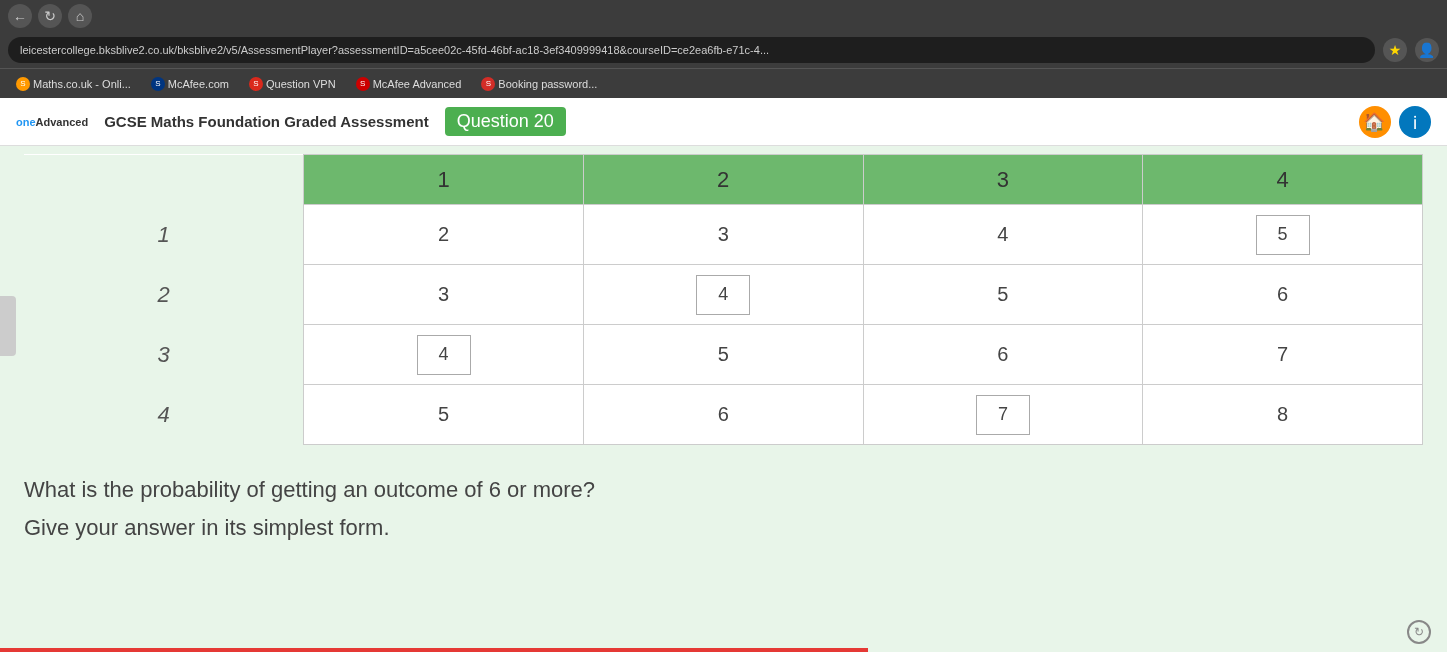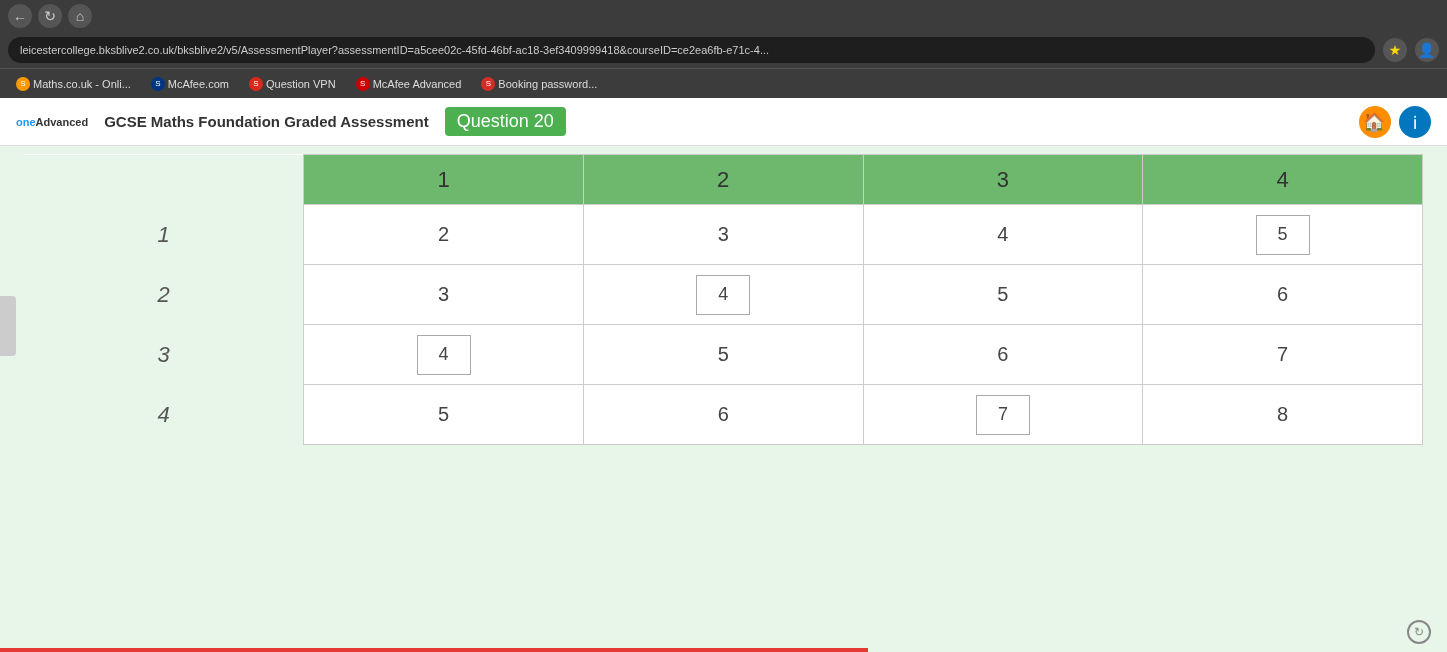--- a/index.html
+++ b/index.html
@@ -392,16 +392,20 @@
           <td>6</td>
           <td>
             <input class="table-input" type="text" value="7" style="">
           </td>
           <td>8</td>
         </tr>
       </tbody>
     </table>
   </div>
 
+  <div class="question-area">
+    <div class="question-text">What is the probability of getting an outcome of 6 or more?</div>
+    <div class="answer-instruction">Give your answer in its simplest form.</div>
+  </div>
 
   <div class="bottom-bar"></div>
   <div class="scroll-indicator">↻</div>
 </div>
 
 </body></html>

